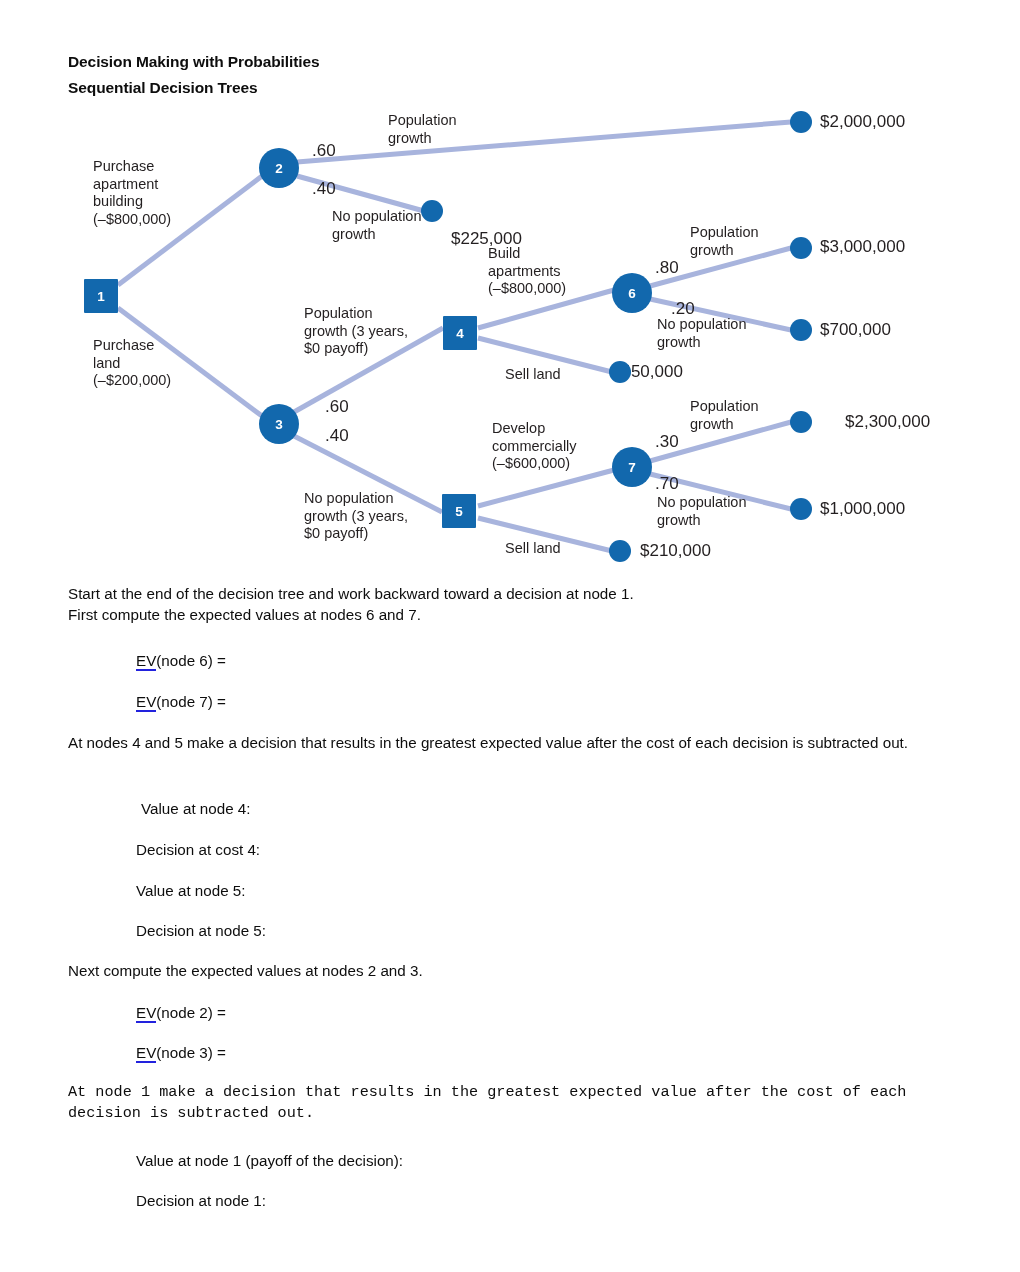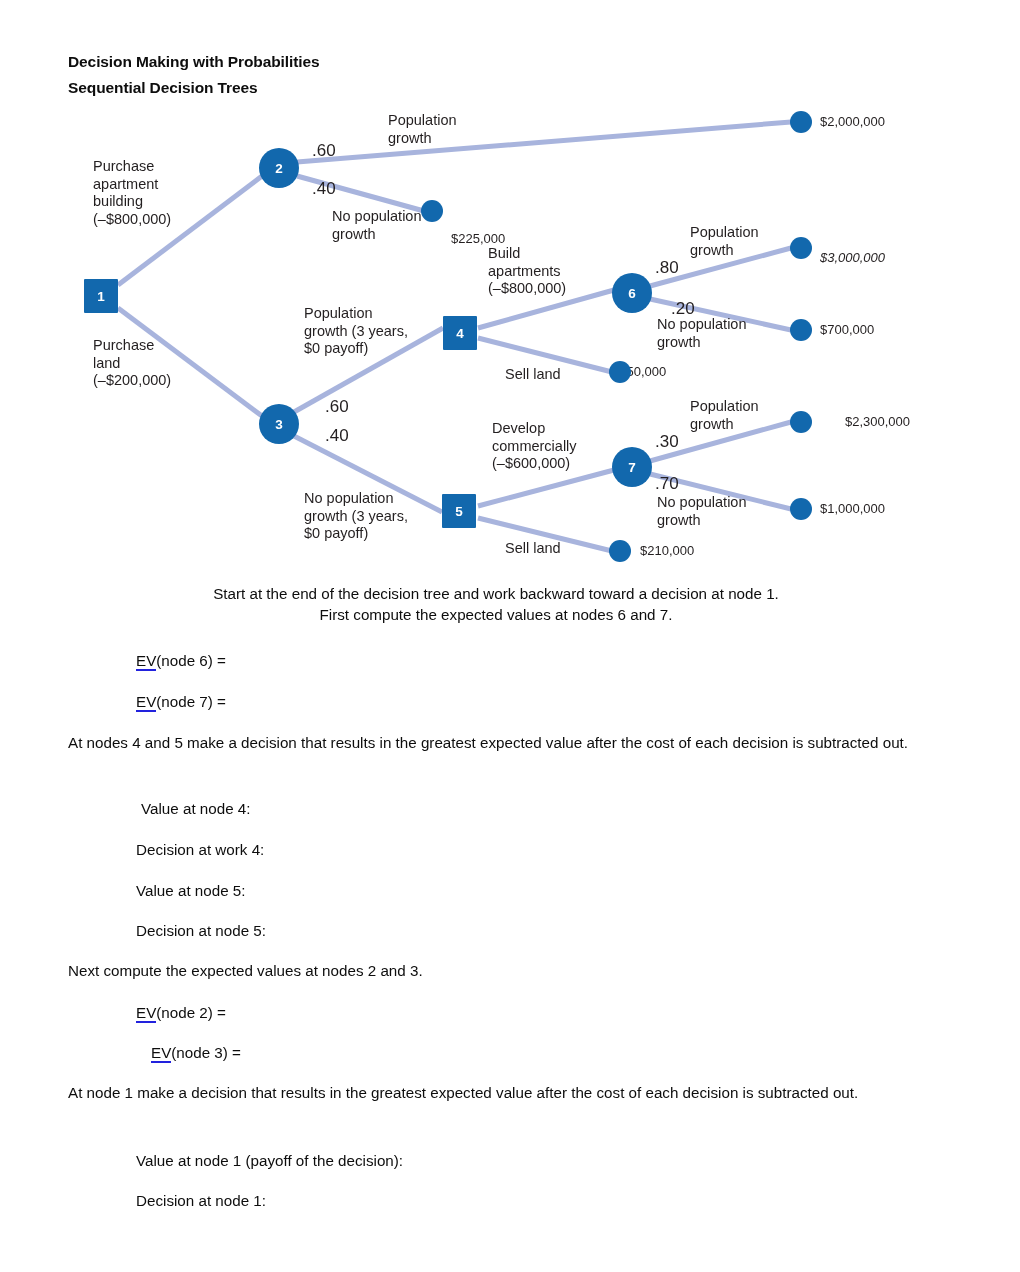--- a/index.html
+++ b/index.html
@@ -55,21 +55,21 @@
     position: absolute;
     font-family: "Liberation Sans", sans-serif;
     font-size: 17px;
     line-height: 17px;
     color: #231f20;
     white-space: nowrap;
   }
   .payoff-label {
     position: absolute;
     font-family: "Liberation Sans", sans-serif;
-    font-size: 13px;
+    font-size: 17px;
     line-height: 17px;
     color: #231f20;
     white-space: nowrap;
   }
 
   .node-num {
     position: absolute;
     display: flex;
     align-items: center;
     justify-content: center;
@@ -226,46 +226,46 @@
   <div class="prob-label" style="left:312px; top:80px;">.40</div>
   <div class="prob-label" style="left:325px; top:298px;">.60</div>
   <div class="prob-label" style="left:325px; top:327px;">.40</div>
   <div class="prob-label" style="left:655px; top:159px;">.80</div>
   <div class="prob-label" style="left:655px; top:200px;margin-left:16px;">.20</div>
   <div class="prob-label" style="left:655px; top:333px;">.30</div>
   <div class="prob-label" style="left:655px; top:375px;">.70</div>
 
   <div class="payoff-label" style="left:820px; top:13px;">$2,000,000</div>
   <div class="payoff-label" style="left:451px; top:102px;margin-top:28px;">$225,000</div>
-  <div class="payoff-label" style="left:820px; top:149px;font-style:italic;">$3,000,000</div>
+  <div class="payoff-label" style="left:820px; top:138px;">$3,000,000</div>
   <div class="payoff-label" style="left:820px; top:221px;">$700,000</div>
   <div class="payoff-label" style="left:612px; top:263px;">$450,000</div>
   <div class="payoff-label" style="left:845px; top:313px;">$2,300,000</div>
   <div class="payoff-label" style="left:820px; top:400px;">$1,000,000</div>
   <div class="payoff-label" style="left:640px; top:442px;">$210,000</div>
 </div>
 
-<div class="body-block" style="top:583px;text-align:center;">
+<div class="body-block" style="top:583px;">
   <div>Start at the end of the decision tree and work backward toward a decision at node 1.</div>
   <div>First compute the expected values at nodes 6 and 7.</div>
 </div>
 
 <div class="body-indent" style="top:650px;text-align:center;"><span class="ev-tag">EV</span><span>(node 6) =</span></div>
 
 <div class="body-indent" style="top:691px;"><span class="ev-tag">EV</span><span>(node 7) =</span></div>
 
 <div class="body-block" style="top:732px;">At nodes 4 and 5 make a decision that results in the greatest expected value after the cost of each decision is subtracted out.</div>
 
 <div class="body-indent extra" style="top:798px;">Value at node 4:</div>
-<div class="body-indent" style="top:839px;">Decision at work 4:</div>
+<div class="body-indent" style="top:839px;">Decision at cost 4:</div>
 <div class="body-indent" style="top:880px;">Value at node 5:</div>
 <div class="body-indent" style="top:920px;">Decision at node 5:</div>
 
 <div class="body-block" style="top:960px;">Next compute the expected values at nodes 2 and 3.</div>
 
 <div class="body-indent" style="top:1002px;"><span class="ev-tag">EV</span><span>(node 2) =</span></div>
 
-<div class="body-indent" style="top:1042px;margin-left:15px;"><span class="ev-tag">EV</span><span>(node 3) =</span></div>
-
-<div class="body-block" style="top:1082px;">At node 1 make a decision that results in the greatest expected value after the cost of each decision is subtracted out.</div>
+<div class="body-indent" style="top:1042px;"><span class="ev-tag">EV</span><span>(node 3) =</span></div>
+
+<div class="body-block" style="top:1082px;font-family:Liberation Mono, monospace;">At node 1 make a decision that results in the greatest expected value after the cost of each decision is subtracted out.</div>
 
 <div class="body-indent" style="top:1150px;">Value at node 1 (payoff of the decision):</div>
 <div class="body-indent" style="top:1190px;">Decision at node 1:</div>
 
 </body></html>

